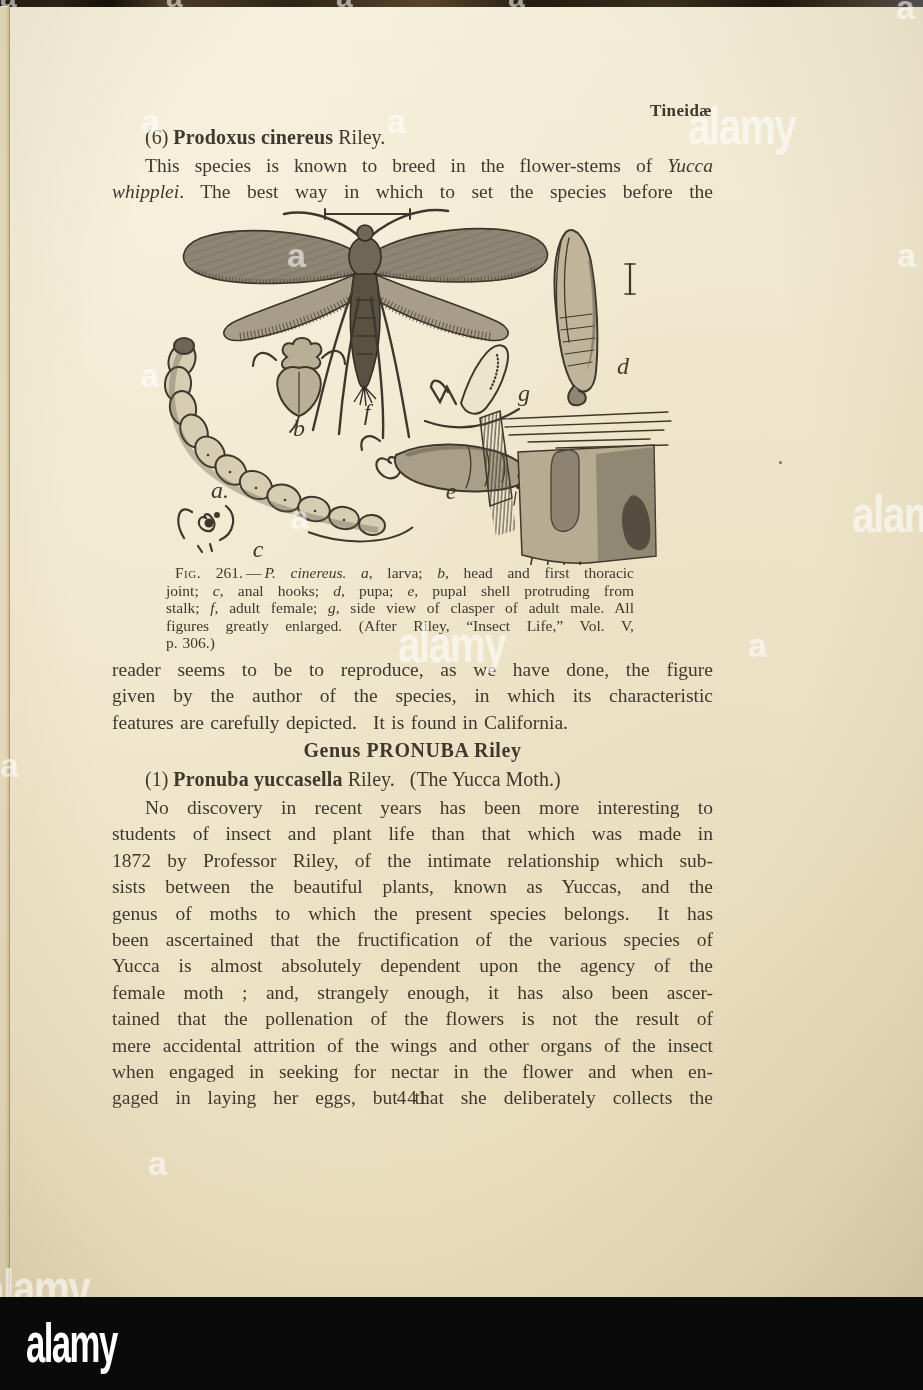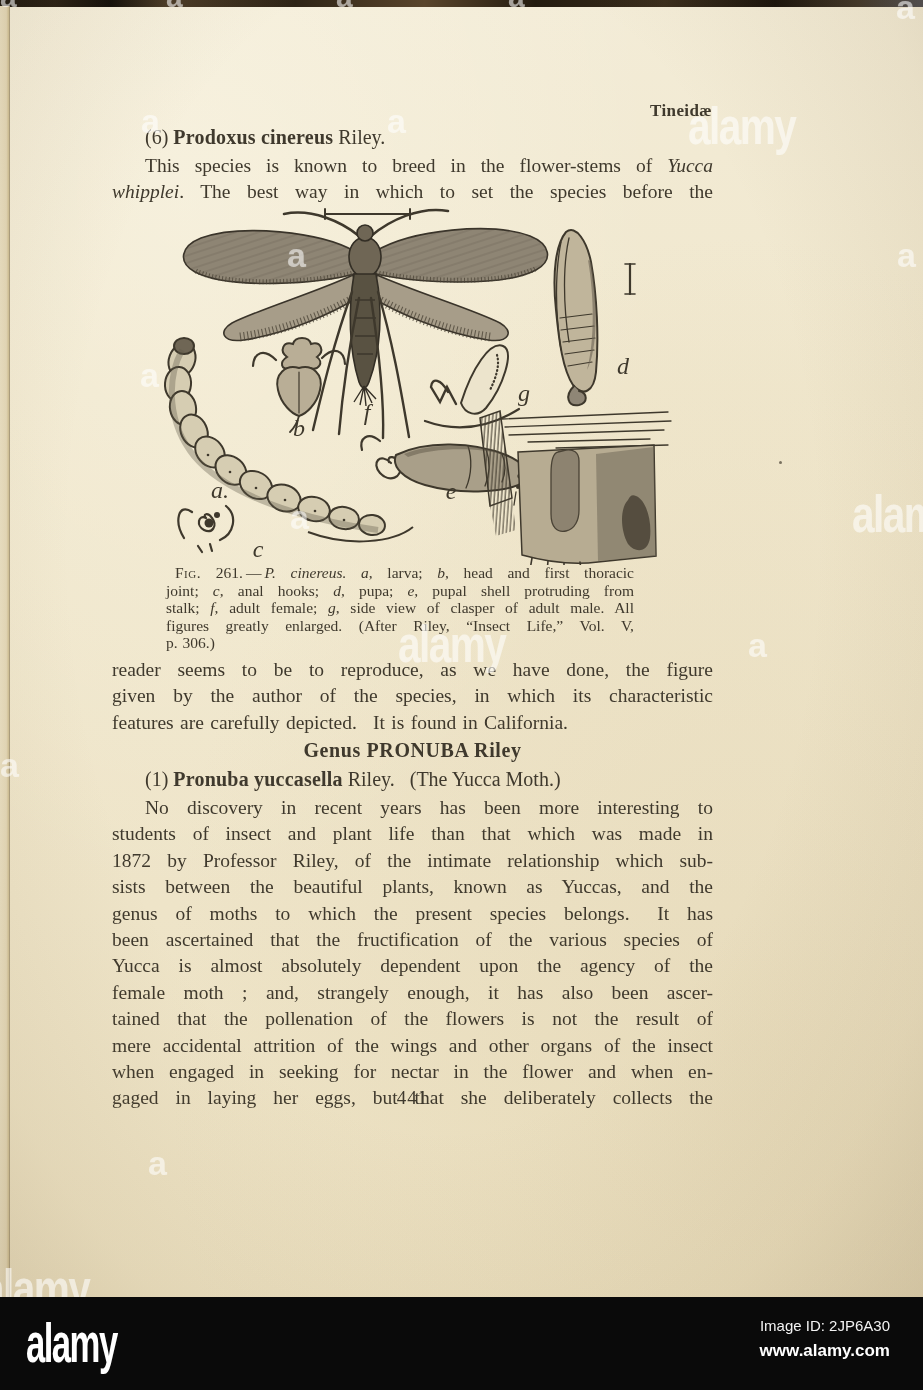--- a/index.html
+++ b/index.html
@@ -275,18 +275,14 @@
         <span class="wm" style="left: 748px; top: 628px; font-size: 34px;">a</span>
         <span class="wm" style="left: 0px; top: 748px; font-size: 34px;">a</span>
         <span class="wm" style="left: 148px; top: 1146px; font-size: 34px;">a</span>
         <span class="wm logo" style="left: -18px; top: 1262px; font-size: 52px;">alamy</span>
       </div>
     <div class="speck"></div>
   </div>
 
   <div class="footer-bar">
     <div class="alamy-logo">alamy</div>
-    <div class="footer-right">
-      <div class="image-id">Image ID: 2JP6A30</div>
-      <div class="site-url">www.alamy.com</div>
-    </div>
   </div>
 </div>
 
 </body></html>

